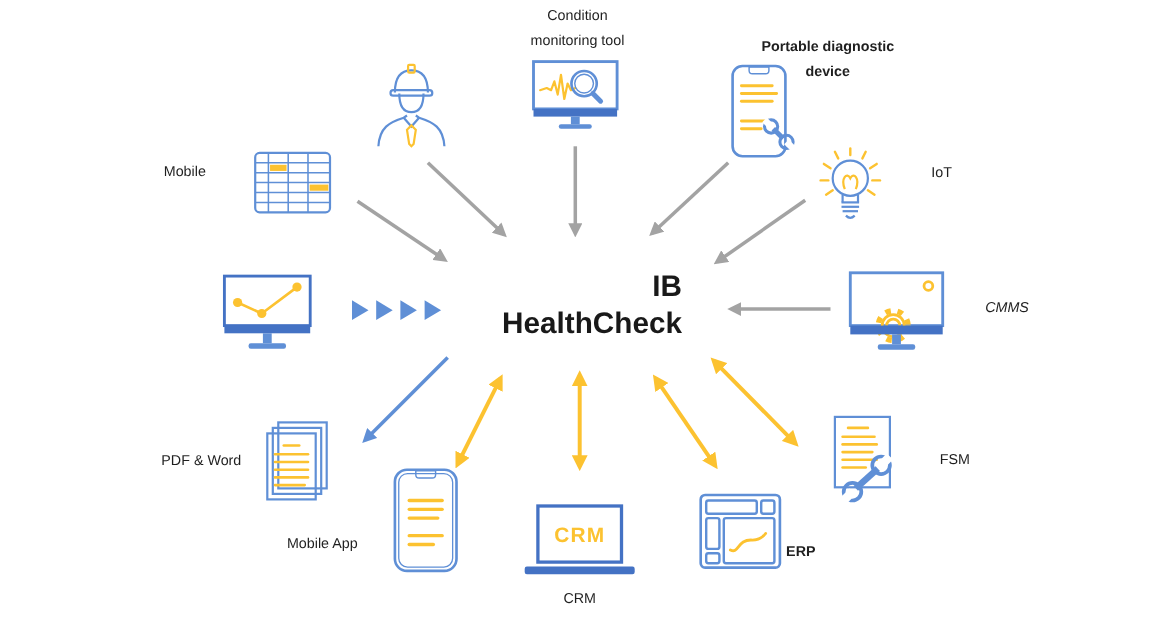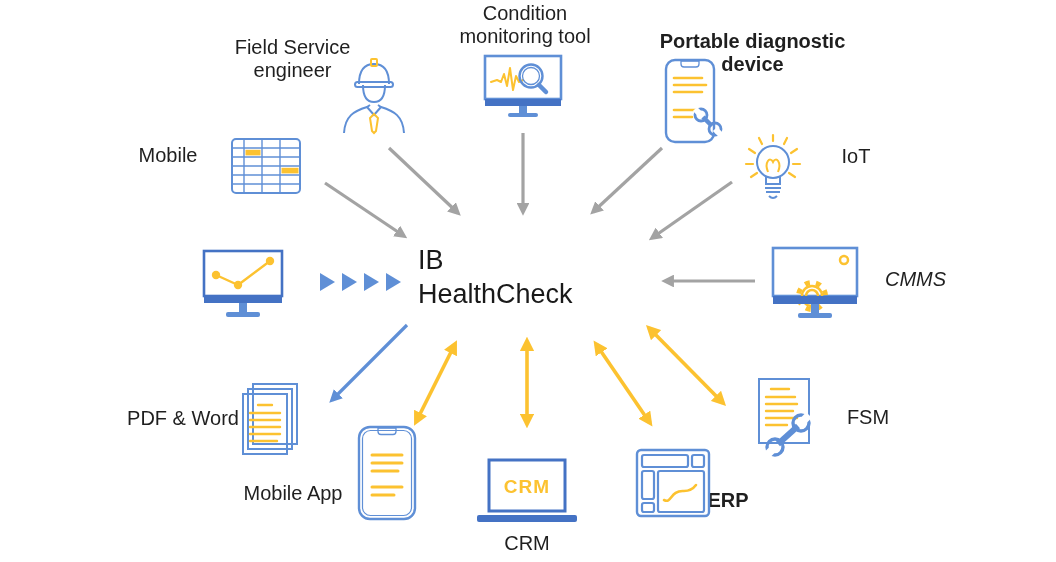--- a/index.html
+++ b/index.html
@@ -2,24 +2,24 @@
 <html style="--blue: #5f8fd6; --dark-blue: #4472c4; --yellow: #fcc230; --gray: #a3a3a3; --text: #1f1f1f;"><head>
 <meta charset="utf-8">
 <style>
   :root{
     --blue:#5f8fd6; --dark-blue:#4472c4; --yellow:#fcc230;
     --gray:#a3a3a3; --text:#1f1f1f;
   }
   *{box-sizing:border-box;}
   body{margin:0;font-family:"Liberation Sans",sans-serif;background:#fff;}
   .canvas{position:relative;width:1056px;height:562px;background:#ffffff;overflow:hidden;}
-  .label{position:absolute;color:var(--text);font-size:20px;line-height:23px;text-align:center;white-space:nowrap;}
+  .label{position:absolute;color:var(--text);font-size:13px;line-height:23px;text-align:center;white-space:nowrap;}
   .label.multiline{white-space:normal;}
-  .title{position:absolute;left:418px;top:243px;width:220px;text-align:left;
-         font-size:27px;font-weight:400;color:#191919;line-height:34px;}
+  .title{position:absolute;left:400px;top:243px;width:220px;text-align:right;
+         font-size:27px;font-weight:700;color:#191919;line-height:34px;}
   .icon{position:absolute;}
   svg{display:block;overflow:visible;}
   .stroke-blue{stroke:var(--blue);fill:none;}
   .stroke-darkblue{stroke:var(--dark-blue);fill:none;}
   .stroke-yellow{stroke:var(--yellow);fill:none;}
   .stroke-gray{stroke:var(--gray);fill:none;}
   .stroke-white{stroke:#ffffff;fill:none;}
   .fill-blue{fill:var(--blue);stroke:none;}
   .fill-darkblue{fill:var(--dark-blue);stroke:none;}
   .fill-yellow{fill:var(--yellow);stroke:none;}
@@ -56,24 +56,20 @@
     <line x1="527" y1="341" x2="527" y2="424" class="stroke-yellow" stroke-width="3.6" marker-start="url(#mYellow)" marker-end="url(#mYellow)"></line>
     <line x1="596" y1="344" x2="650" y2="423" class="stroke-yellow" stroke-width="3.6" marker-start="url(#mYellow)" marker-end="url(#mYellow)"></line>
     <line x1="649" y1="328" x2="723" y2="403" class="stroke-yellow" stroke-width="3.6" marker-start="url(#mYellow)" marker-end="url(#mYellow)"></line>
   </svg>
 
   <div class="title">
     <div>IB</div>
     <div>HealthCheck</div>
   </div>
 
-  <div class="label multiline" style="left:225px;top:36px;width:135px;">
-    <span>Field Service</span><br>
-    <span>engineer</span>
-  </div>
   <svg class="icon" style="left:341px;top:57px;" width="66" height="78" viewBox="0 0 66 78">
     <path d="M3 76 C4 59 13 54 26 50 L29 48" class="stroke-blue" stroke-width="2"></path>
     <path d="M63 76 C62 59 53 54 40 50 L37 48" class="stroke-blue" stroke-width="2"></path>
     <path d="M26 50 L33 58 L40 50" class="stroke-blue" stroke-width="2"></path>
     <path d="M22 28 q0 17 11 17 q11 0 11 -17" class="stroke-blue" stroke-width="2"></path>
     <path d="M18 27 q0 -20 15 -20 q15 0 15 20" class="stroke-blue" stroke-width="2" fill="#fff"></path>
     <rect x="14" y="25" width="38" height="5" rx="2.5" class="stroke-blue" stroke-width="2" fill="#fff"></rect>
     <rect x="30" y="2" width="6" height="7" rx="1" class="stroke-yellow" stroke-width="2" fill="#fff"></rect>
     <path d="M33 57 L29 61 L31 74 L33 76 L35 74 L37 61 Z" class="stroke-yellow" stroke-width="2"></path>
   </svg>

